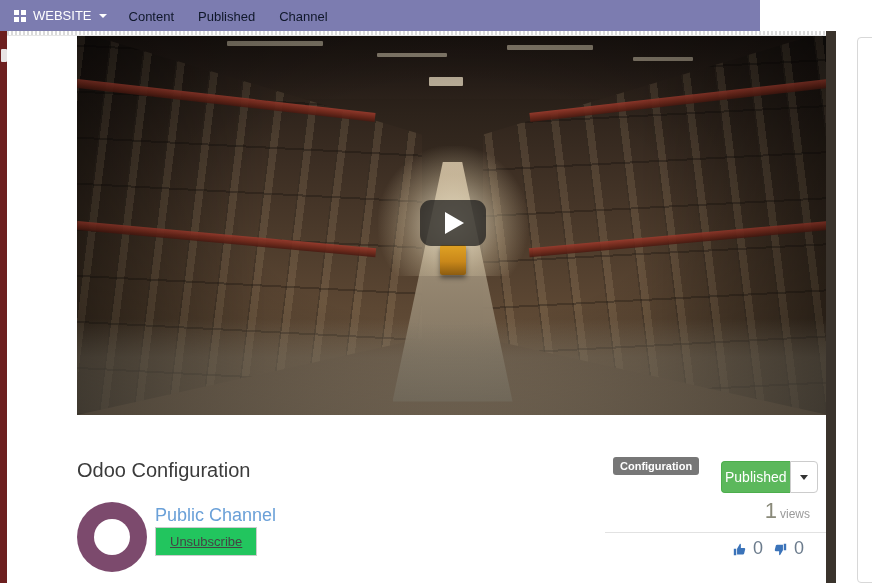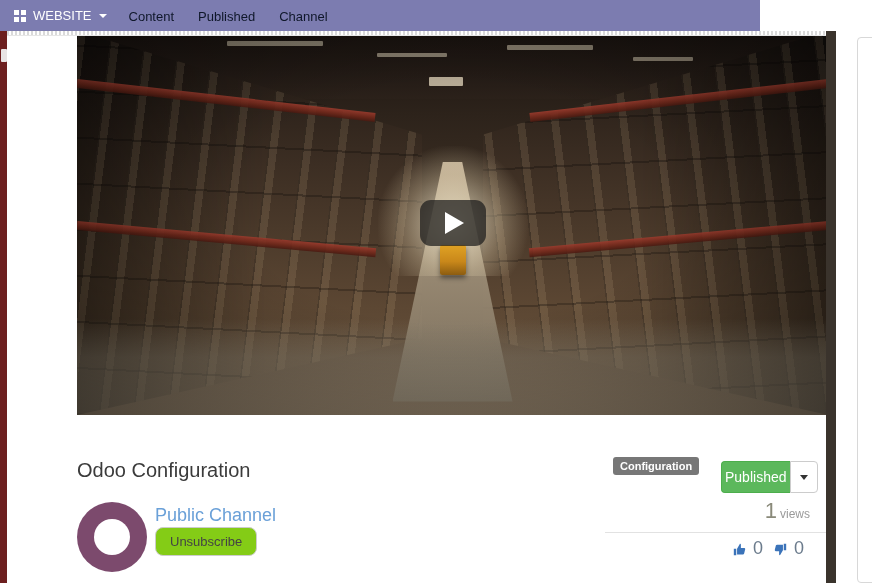--- a/index.html
+++ b/index.html
@@ -220,26 +220,27 @@
   }
   #channel-link {
     position: absolute; left: 148px; top: 469px;
     font-size: 18px; color: #6aa0d8; text-decoration: none;
     white-space: nowrap; cursor: pointer;
   }
   #unsubscribe-button {
     position: absolute; left: 148px; top: 491px;
     padding: 6px 14px;
     font-size: 13px; color: #444;
-    background: #84cc16;
+    background: #22c55e;
     border: 1px solid #cccccc;
-    border-radius: 8px;
+    border-radius: 0;
     cursor: pointer;
     white-space: nowrap;
     font-family: "Liberation Sans", sans-serif;
+    text-decoration: underline;
   }
 
   
   #status-badge {
     position: absolute; left: 606px; top: 421px;
     background: #777777; color: #ffffff;
     font-size: 11px; font-weight: bold;
     padding: 3px 7px; border-radius: 3px;
     white-space: nowrap;
   }

